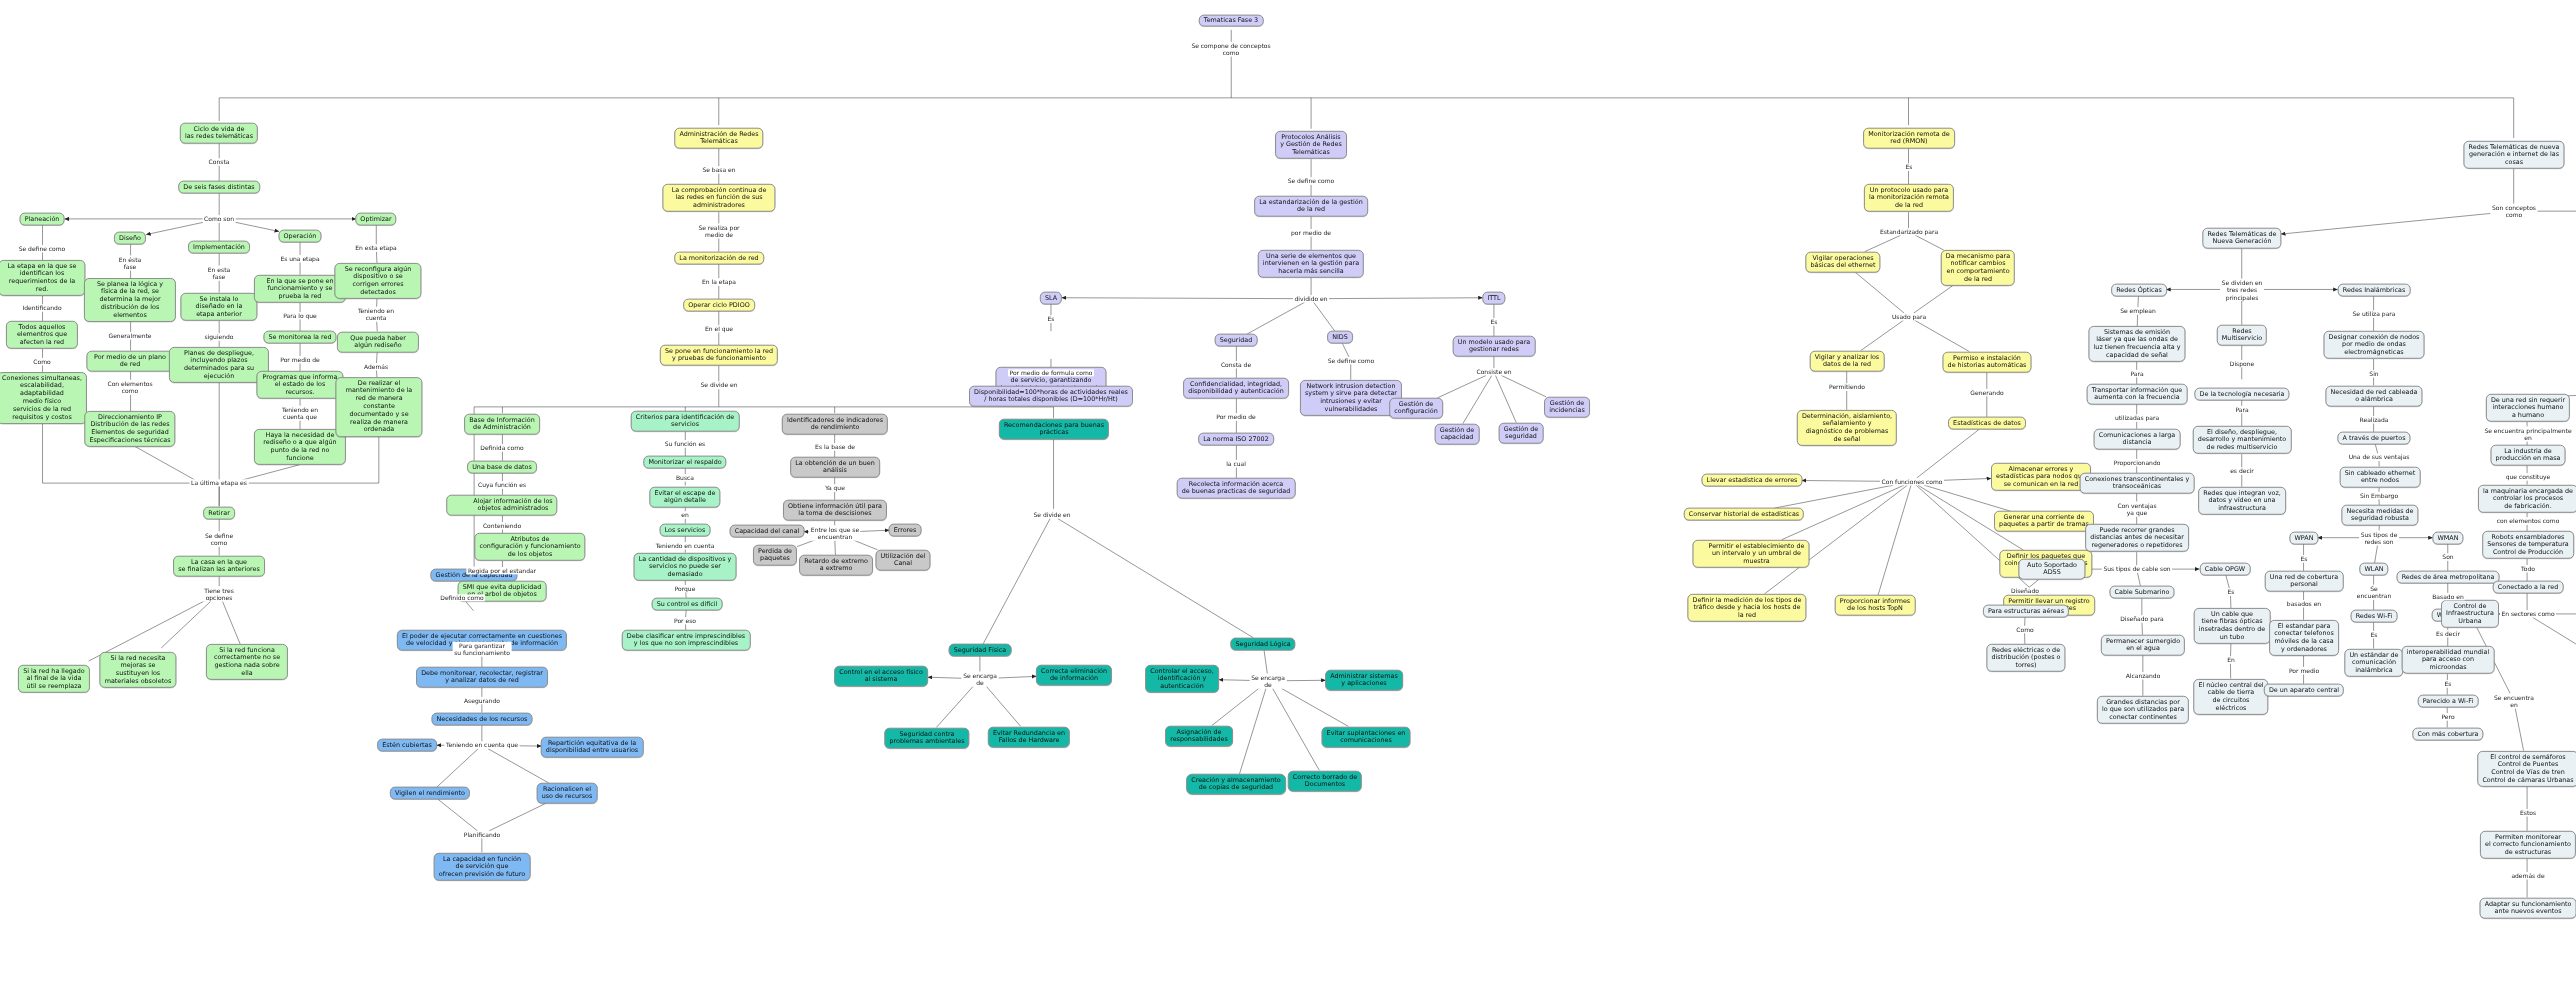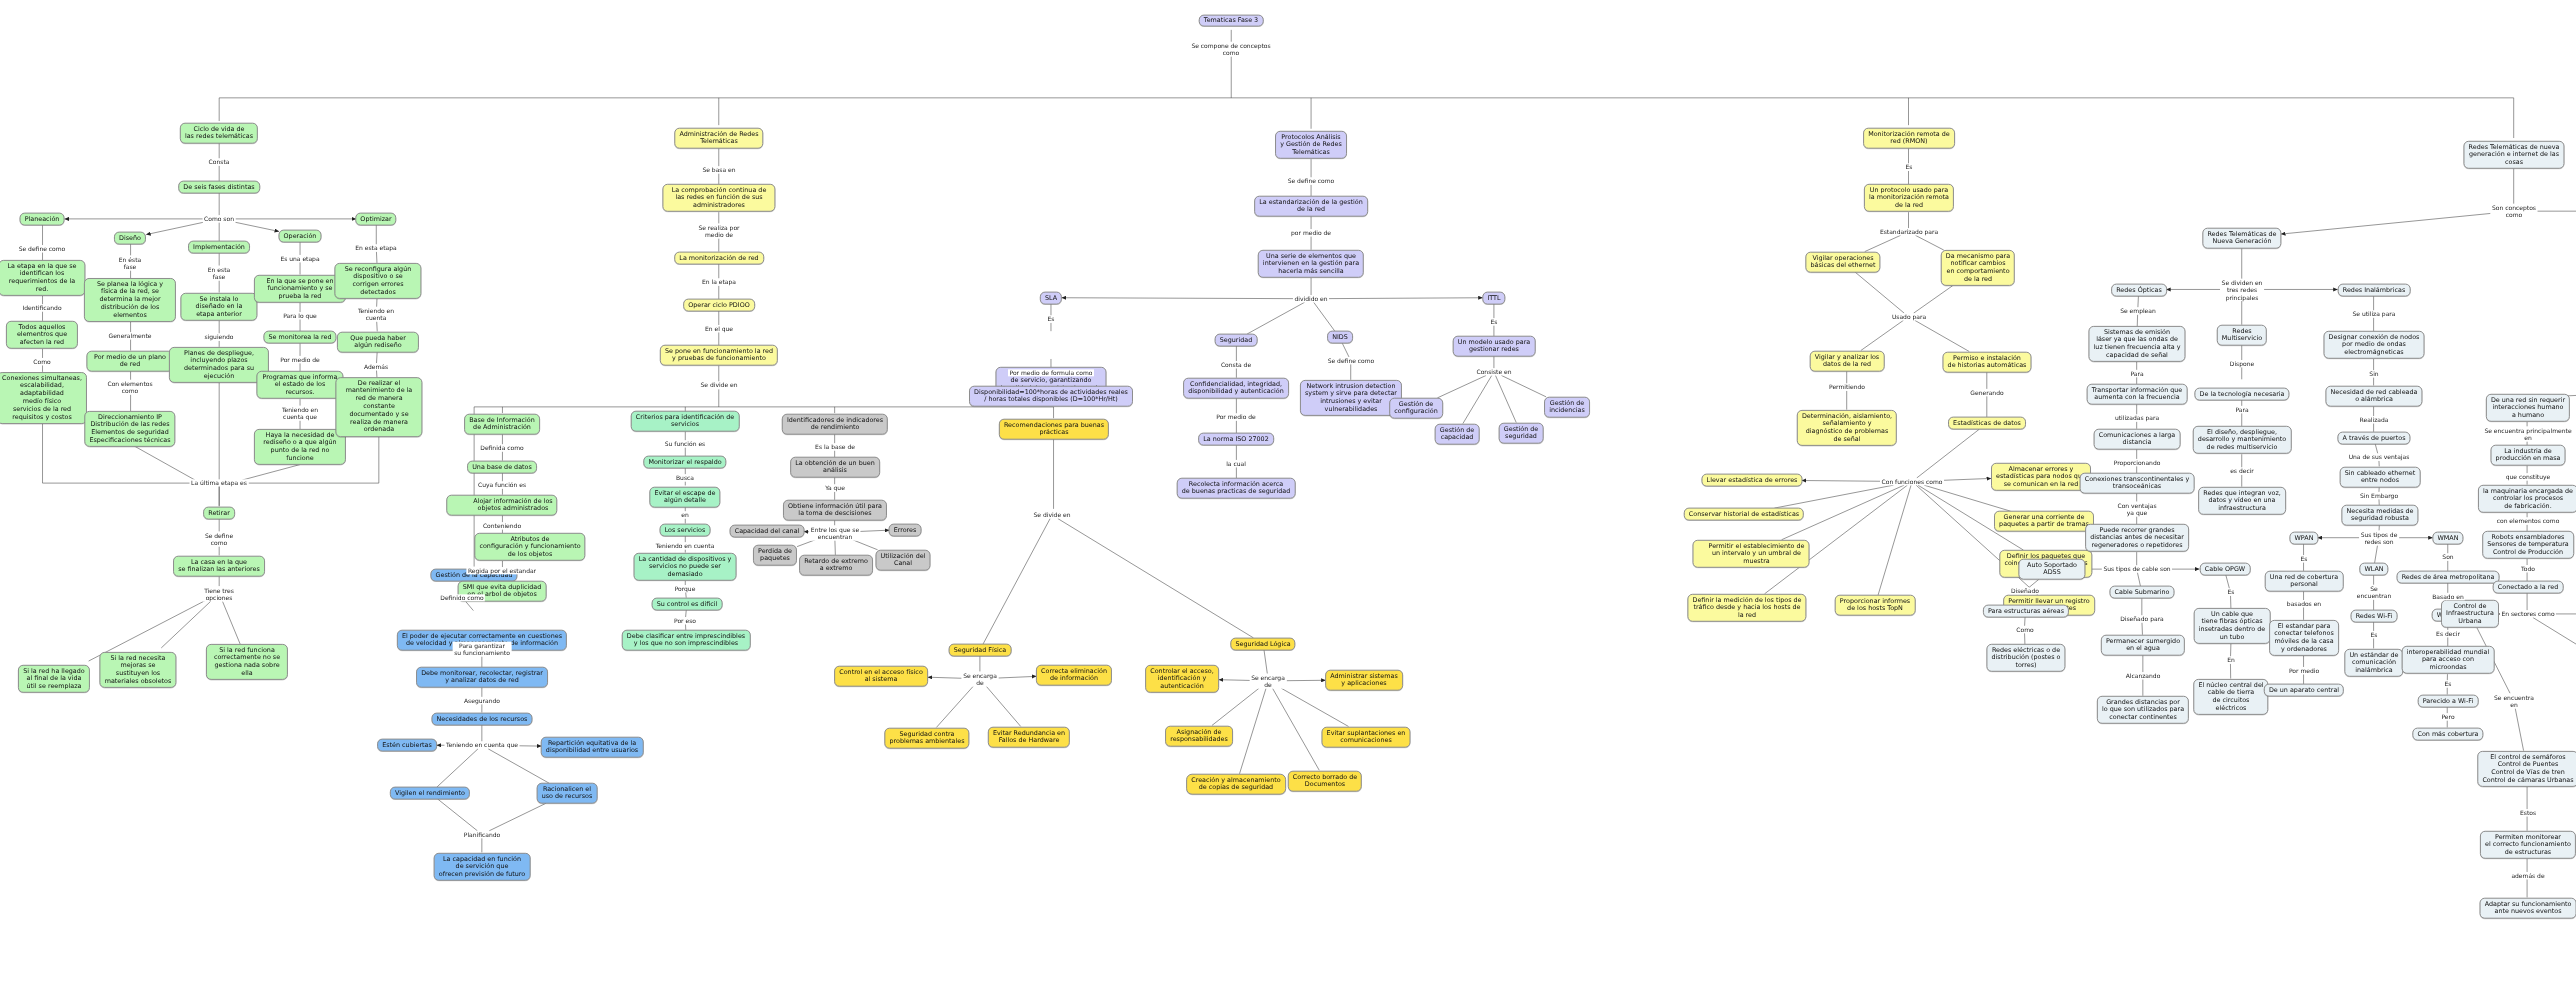--- a/index.html
+++ b/index.html
@@ -6,21 +6,21 @@
   body{font-family:"DejaVu Sans","Liberation Sans",sans-serif;}
   #canvas{position:relative;width:2823px;height:993px;background:#ffffff;overflow:hidden;}
   #wires{position:absolute;left:0;top:0;z-index:1;}
   .node{position:absolute;transform:translate(-50%,-50%);text-align:center;white-space:pre-line;line-height:1.22;z-index:2;}
   .nb{border:0.5px solid #8d8d8d;border-radius:5.2px;padding:1.5px 4.1px;font-size:6.4px;color:#101010;box-shadow:0 0.5px 0.5px rgba(0,0,0,.18);}
   .nl{font-size:6px;color:#1c1c1c;background:#ffffff;padding:0 1.5px;z-index:3;}
   .c-g{background:#b9f6b4;}
   .c-m{background:#a7f2c6;}
   .c-b{background:#7fb9f3;}
   .c-gr{background:#c9c9c9;}
-  .c-p{background:#fde047;text-align:center;}
+  .c-p{background:#14b8a6;text-align:center;}
   .c-y{background:#fbfa9e;}
   .c-v{background:#cfcdf8;}
   .c-t{background:#e9f1f5;}
   line,polyline{stroke:#333;stroke-width:1;fill:none;}
 </style>
 </head>
 <body>
 
 <div id="canvas">
   <svg id="wires" width="2823" height="993" viewBox="0 0 5480 1928">

